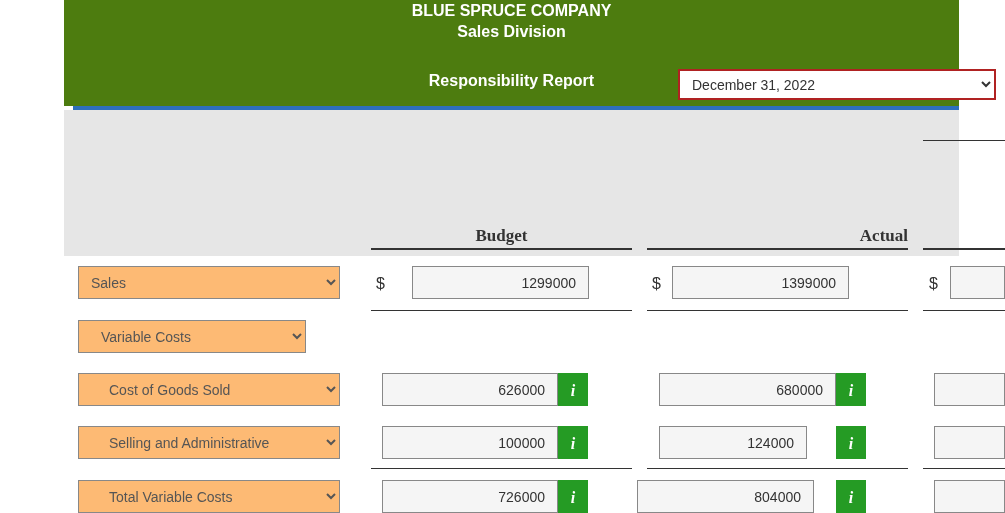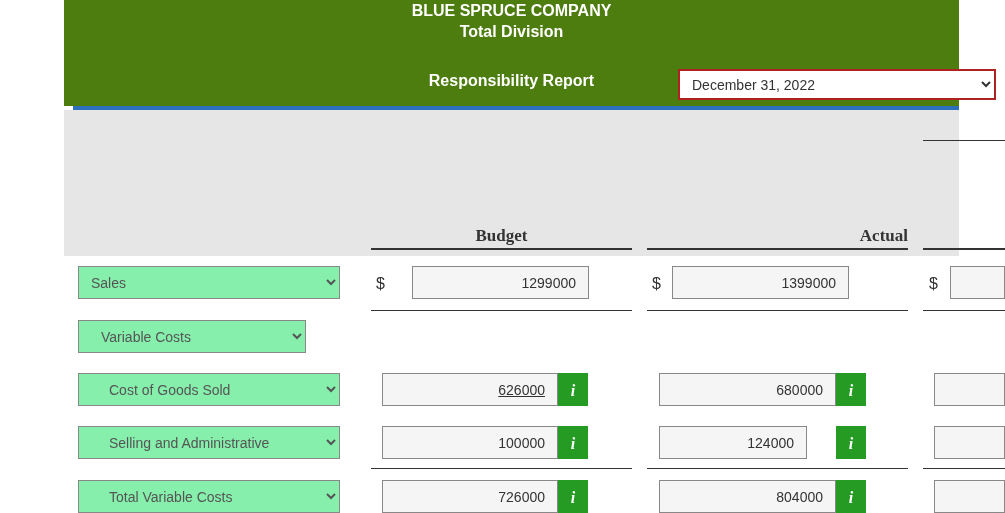--- a/index.html
+++ b/index.html
@@ -77,21 +77,21 @@
   .hdr-underline { position: absolute; top: 248px; height: 0; border-top: 2px solid #333; }
   .hdr-underline.b1 { left: 371px; width: 261px; }
   .hdr-underline.b2 { left: 647px; width: 261px; }
   .hdr-underline.b3 { left: 923px; width: 100px; }
 
   .row-select {
     position: absolute;
     width: 262px;
     height: 33px;
     border: 1px solid #888;
-    background: #86efac;
+    background: #fdba74;
     font-family: Arial, sans-serif;
     font-size: 14px;
     padding: 0 8px;
     color: #555;
   }
   .row-select.indent0 { left: 78px; width: 262px; }
   .row-select.indent1 { left: 78px; width: 228px; padding-left: 18px; }
   .row-select.indent2 { left: 78px; width: 262px; padding-left: 26px; }
 
   .dollar {
@@ -143,21 +143,21 @@
   .diff-input-short.nodollar { left: 934px; width: 71px; }
 </style>
 </head>
 <body>
 
 <div class="page">
   <div class="main-area"></div>
 
   <div class="blue-header">
     <div class="line1">BLUE SPRUCE COMPANY</div>
-    <div class="line2">Total Division</div>
+    <div class="line2">Sales Division</div>
     <div class="line3">Responsibility Report</div>
     <select class="date-select">
       <option>December 31, 2022</option>
     </select>
   </div>
   <div class="blue-rule"></div>
 
   <div class="grey-band"></div>
 
   <div class="col-budget-label">Budget</div>
@@ -181,21 +181,21 @@
   <div class="thin-rule b2" style="top:310px;"></div>
   <div class="thin-rule b3" style="top:310px;"></div>
 
   <select class="row-select indent1" style="top:320px;">
     <option>Variable Costs</option>
   </select>
 
   <select class="row-select indent2" style="top:373px;">
     <option>Cost of Goods Sold</option>
   </select>
-  <input class="cell-input" style="top: 373px; left: 382px; width: 176px; text-decoration: underline;" value="626000">
+  <input class="cell-input" style="top: 373px; left: 382px; width: 176px;" value="626000">
   <button class="info-btn" style="top:373px;left:558px;">i</button>
   <input class="cell-input" style="top: 373px; left: 659px; width: 177px;" value="680000">
   <button class="info-btn" style="top:373px;left:836px;">i</button>
   <input class="diff-input-short nodollar" style="top: 373px;">
 
   <select class="row-select indent2" style="top:426px;">
     <option>Selling and Administrative</option>
   </select>
   <input class="cell-input" style="top: 426px; left: 382px; width: 176px;" value="100000">
   <button class="info-btn" style="top:426px;left:558px;">i</button>
@@ -205,17 +205,17 @@
 
   <div class="thin-rule b1" style="top:468px;"></div>
   <div class="thin-rule b2" style="top:468px;"></div>
   <div class="thin-rule b3" style="top:468px;"></div>
 
   <select class="row-select indent2" style="top:480px;">
     <option>Total Variable Costs</option>
   </select>
   <input class="cell-input" style="top: 480px; left: 382px; width: 176px;" value="726000">
   <button class="info-btn" style="top:480px;left:558px;">i</button>
-  <input class="cell-input" style="top: 480px; left: 659px; width: 177px;" value="804000">
+  <input class="cell-input" style="top: 480px; left: 637px; width: 177px;" value="804000">
   <button class="info-btn" style="top:480px;left:836px;">i</button>
   <input class="diff-input-short nodollar" style="top: 480px;">
 
 </div>
 
 </body></html>

